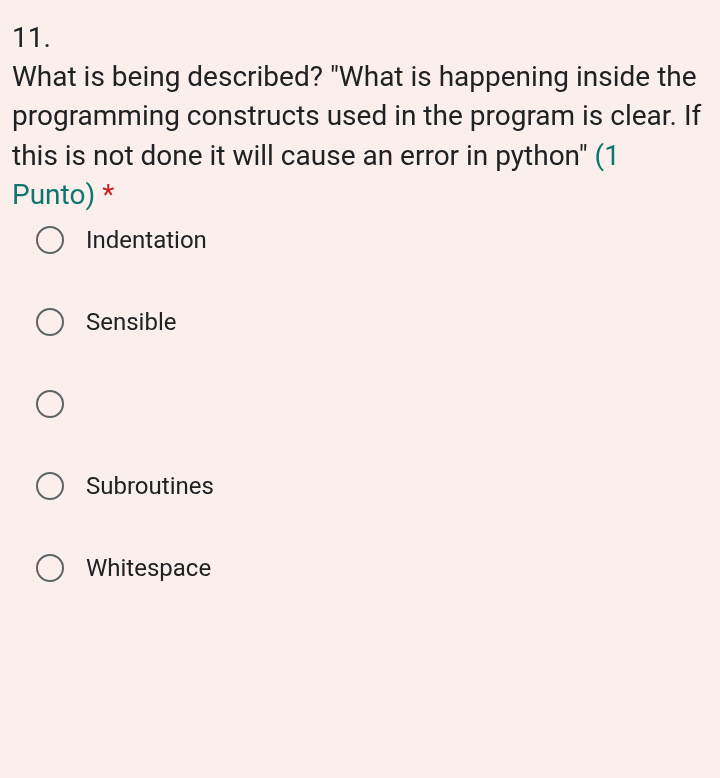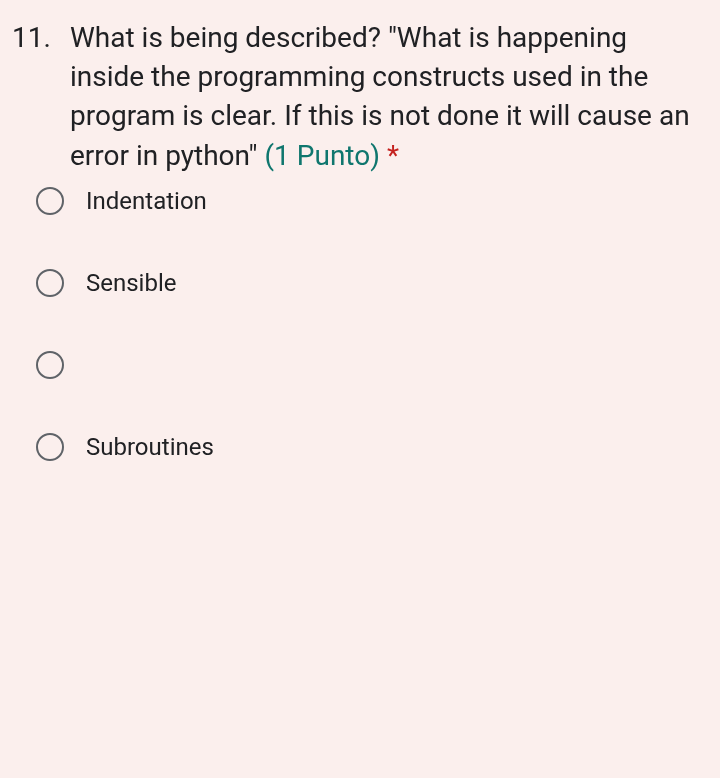--- a/index.html
+++ b/index.html
@@ -13,20 +13,21 @@
       width: 720px;
       height: 778px;
       padding: 0;
     }
     .question-container {
       padding: 18px 12px 20px 12px;
     }
     .question-row {
       display: flex;
       align-items: flex-start;
+      flex-direction: column;
     }
     .question-number {
       font-size: 28px;
       color: #202124;
       min-width: 58px;
       text-align: left;
       line-height: 1.4;
       font-weight: 400;
     }
     .question-text {
@@ -87,14 +88,18 @@
       <div class="radio-circle"></div>
       <div class="option-label">Sensible</div>
     </div>
     <div class="option">
       <div class="radio-circle"></div>
     </div>
     <div class="option">
       <div class="radio-circle"></div>
       <div class="option-label">Subroutines</div>
     </div>
+    <div class="option">
+      <div class="radio-circle"></div>
+      <div class="option-label">Whitespace</div>
+    </div>
   </div>
 </div>
 
 </body></html>

